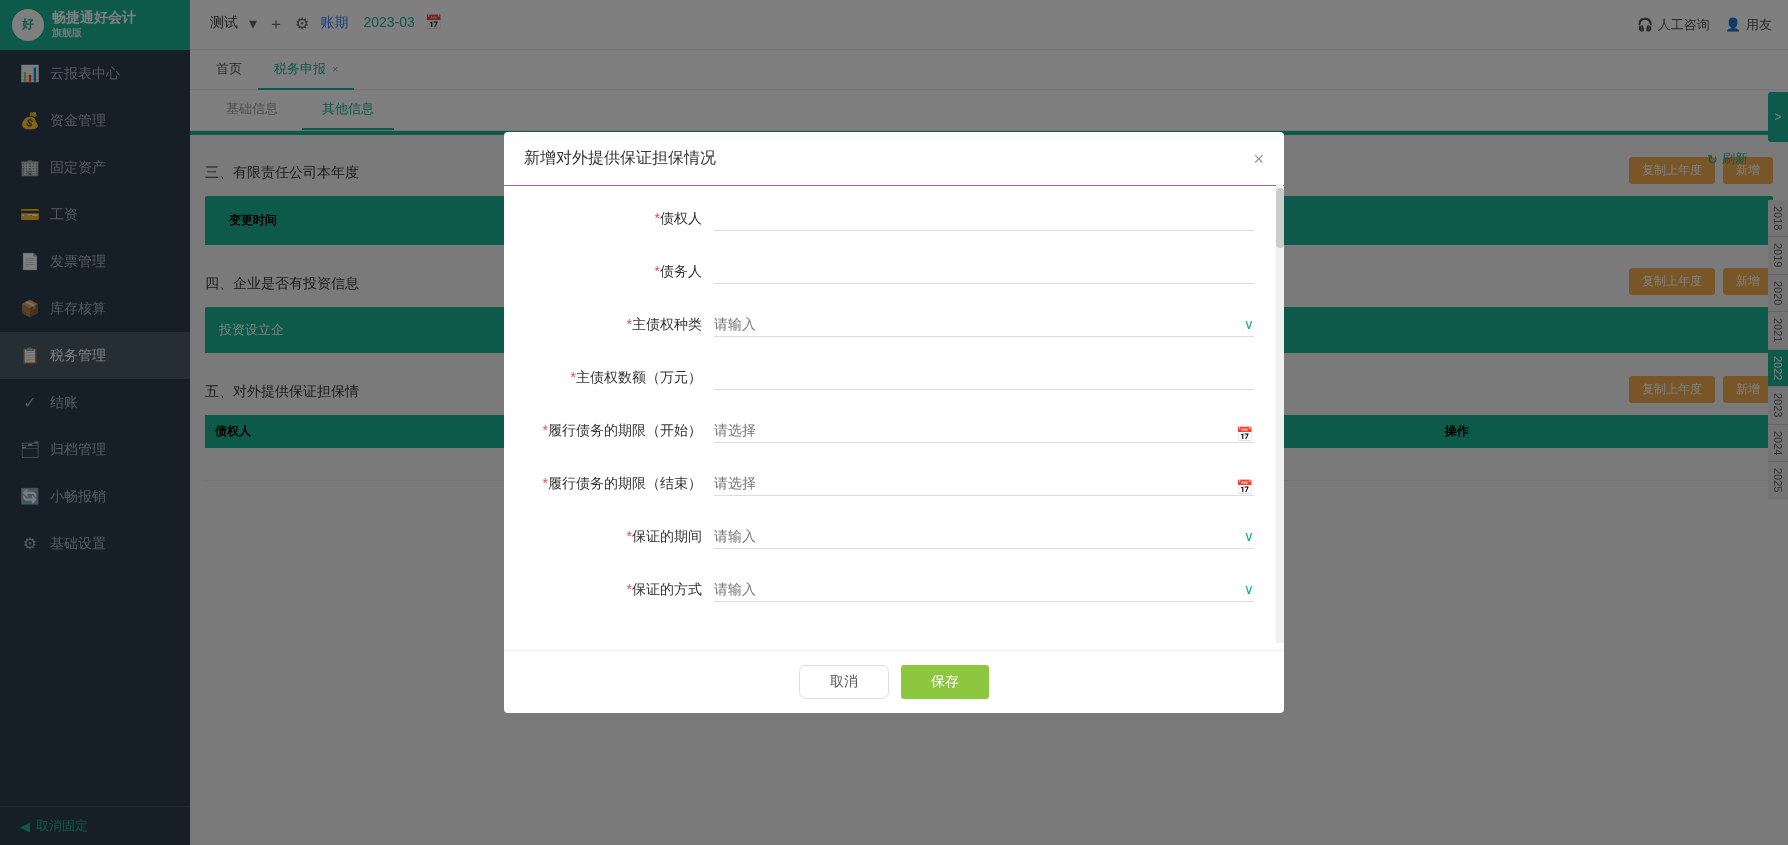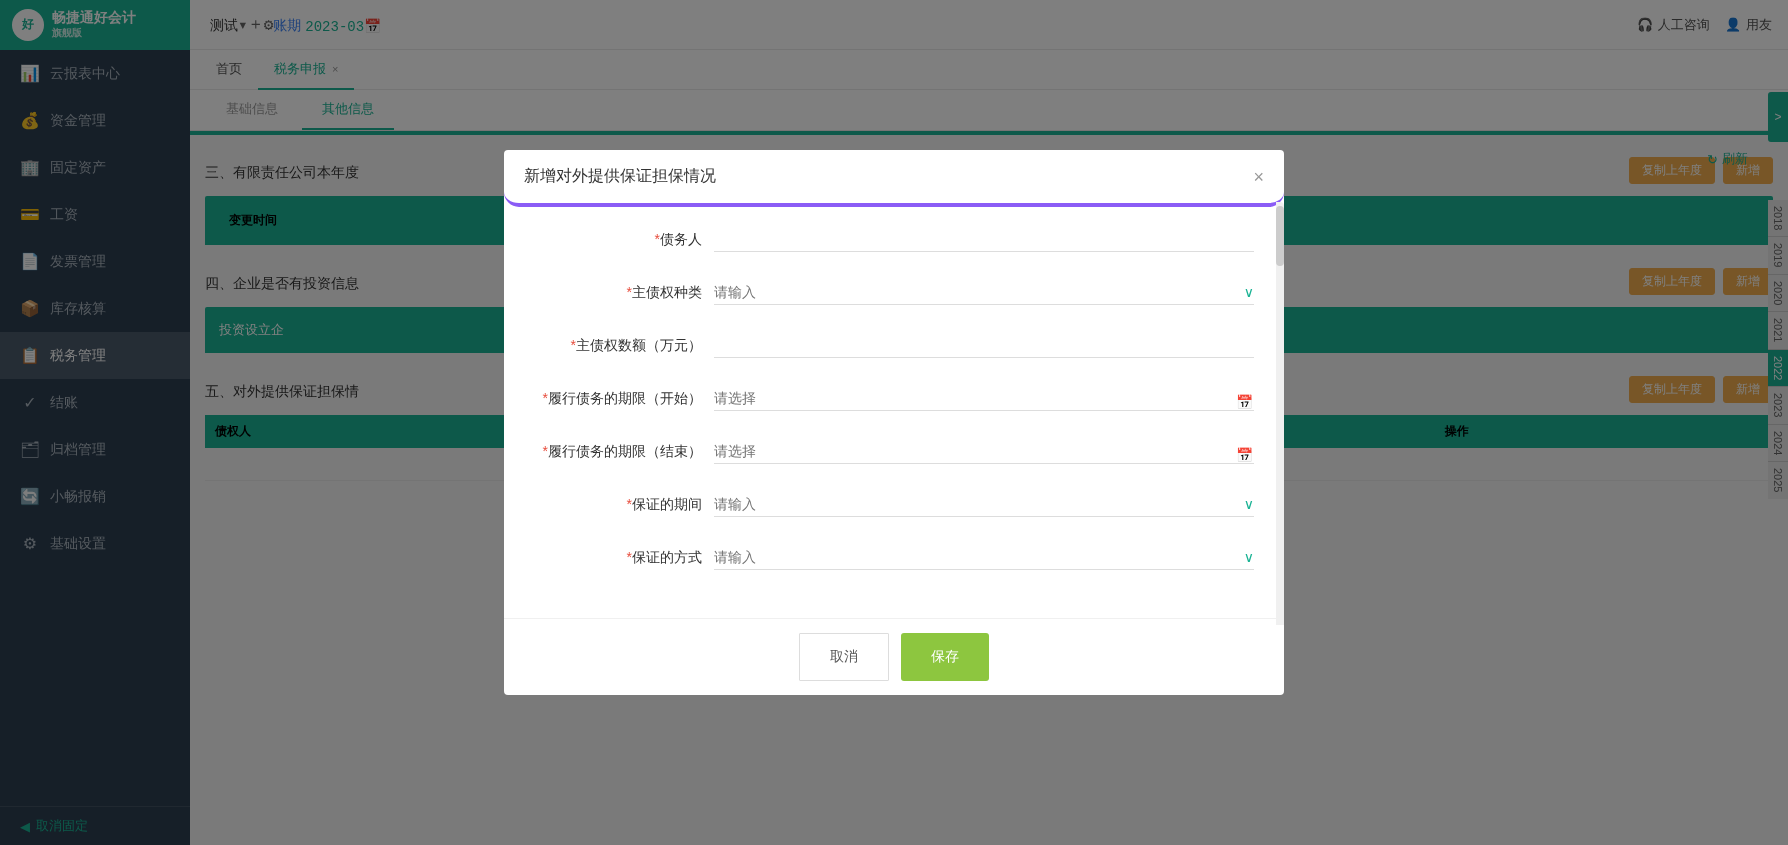--- a/index.html
+++ b/index.html
@@ -32,25 +32,24 @@
       width: 32px; height: 32px;
       background: #fff;
       border-radius: 50%;
       display: flex; align-items: center; justify-content: center;
       color: #1ab394; font-weight: bold; font-size: 12px;
     }
     .logo-text { color: #fff; font-size: 14px; font-weight: bold; line-height: 1.2; }
     .logo-sub { color: rgba(255,255,255,0.8); font-size: 10px; font-weight: bold; }
     .topbar-center {
       display: flex;
-      align-items: flex-end;
-      gap: 0;
+      align-items: flex-start;
+      gap: 11px;
       margin-left: 20px;
       flex: 1;
-      font-family: Liberation Mono, monospace;
     }
     .topbar-env { color: #333; font-size: 14px; }
     .topbar-icon { color: #666; cursor: pointer; font-size: 16px; }
     .topbar-period { color: #3b82f6; font-size: 14px; }
     .topbar-period-val { color: #1ab394; font-size: 14px; margin-left: 4px; }
     .topbar-cal { color: #1ab394; }
     .topbar-right {
       display: flex;
       align-items: center;
       gap: 16px;
@@ -177,22 +176,21 @@
       max-height: 80vh;
       display: flex;
       flex-direction: column;
       position: relative;
     }
     .modal-header {
       display: flex;
       align-items: center;
       justify-content: space-between;
       padding: 16px 20px;
-      border-bottom: 4px solid #8b5cf6;
-      border-radius: 15px;
+      border-bottom: 1px solid #8b5cf6;
     }
     .modal-title { font-size: 16px; color: #333; font-weight: 500; }
     .modal-close {
       cursor: pointer;
       color: #999;
       font-size: 18px;
       line-height: 1;
     }
     .modal-body {
       flex: 1;
@@ -258,26 +256,26 @@
     }
     .form-date-icon { color: #1ab394; font-size: 14px; cursor: pointer; }
     .modal-footer {
       padding: 14px 20px;
       display: flex;
       justify-content: center;
       gap: 12px;
       border-top: 1px solid #f0f0f0;
     }
     .btn-cancel {
-      padding: 14px 30px;
+      padding: 0 30px;
       border: 1px solid #ddd;
       background: #fff;
       color: #555;
       cursor: pointer;
-      border-radius: 1px;
+      border-radius: 7px;
       font-size: 14px;
     }
     .btn-save {
       padding: 8px 30px;
       background: #8dc63f;
       color: #fff;
       border: none;
       cursor: pointer;
       border-radius: 3px;
       font-size: 14px;
@@ -495,20 +493,26 @@
 </div>
 
 <div class="modal-overlay">
   <div class="modal">
     <div class="modal-header">
       <span class="modal-title">新增对外提供保证担保情况</span>
       <span class="modal-close">×</span>
     </div>
     <div class="modal-body">
 
+      <div class="form-row">
+        <div class="form-label">
+          <span class="required">*</span>债权人
+        </div>
+        <input type="text" class="form-control" placeholder="" style="">
+      </div>
 
       <div class="form-row">
         <div class="form-label">
           <span class="required">*</span>债务人
         </div>
         <input type="text" class="form-control" placeholder="" style="">
       </div>
 
       <div class="form-row">
         <div class="form-label">

